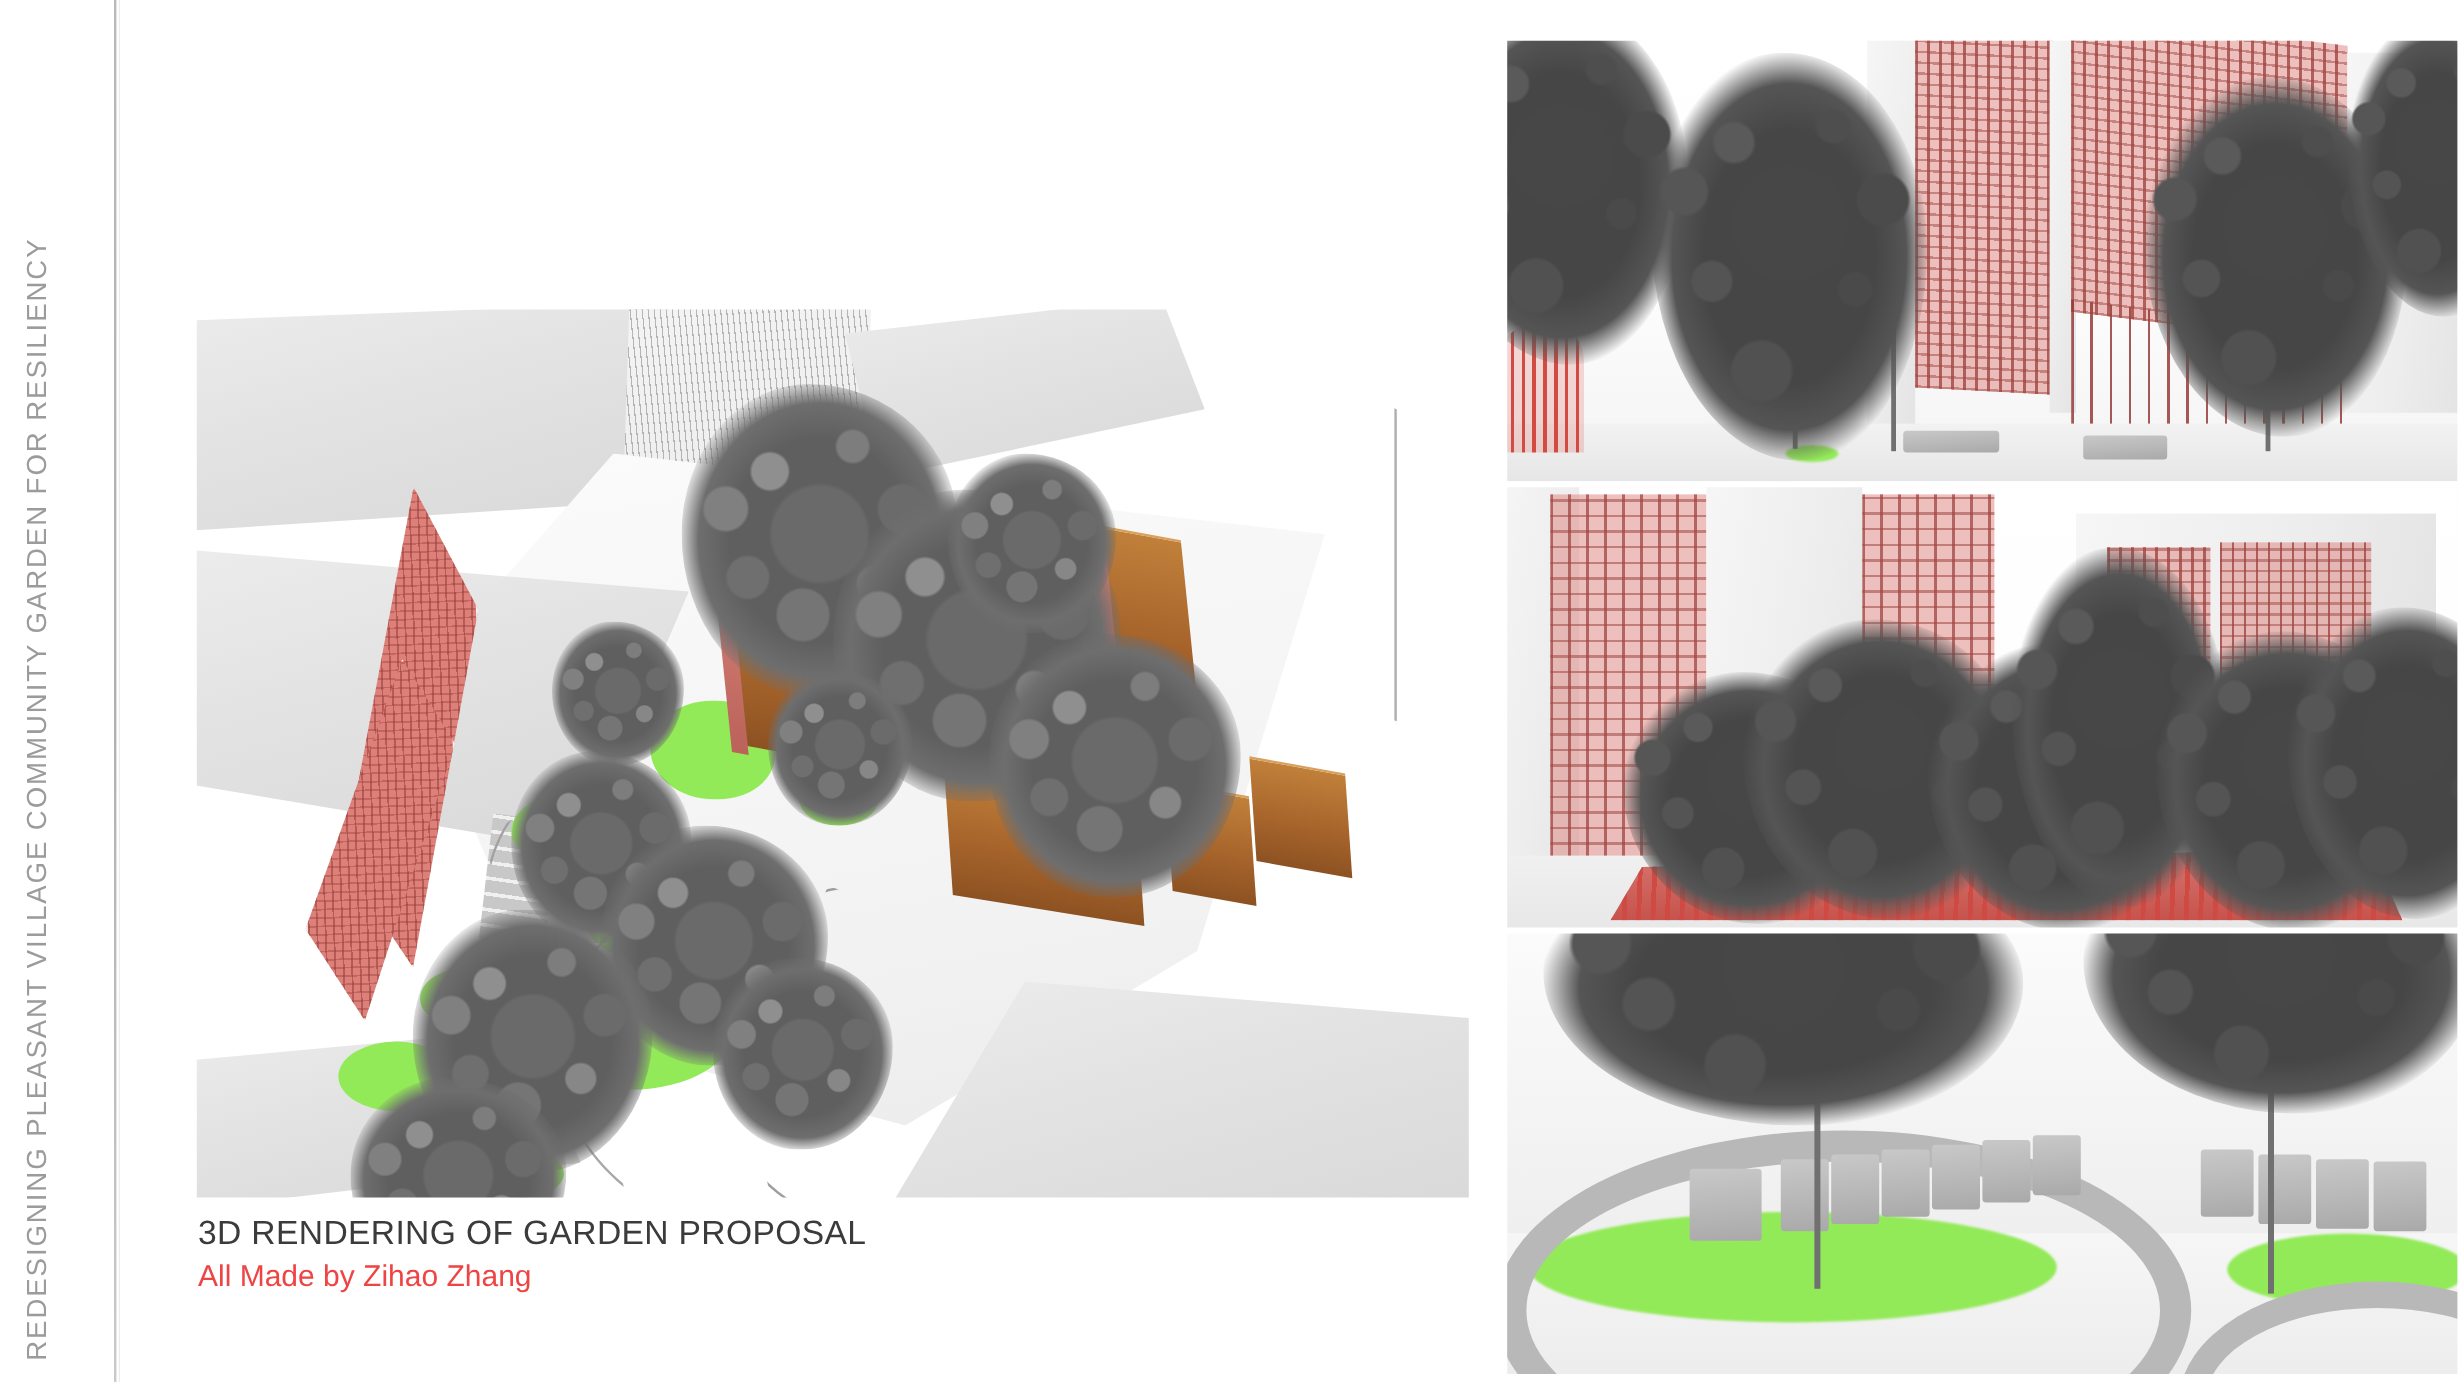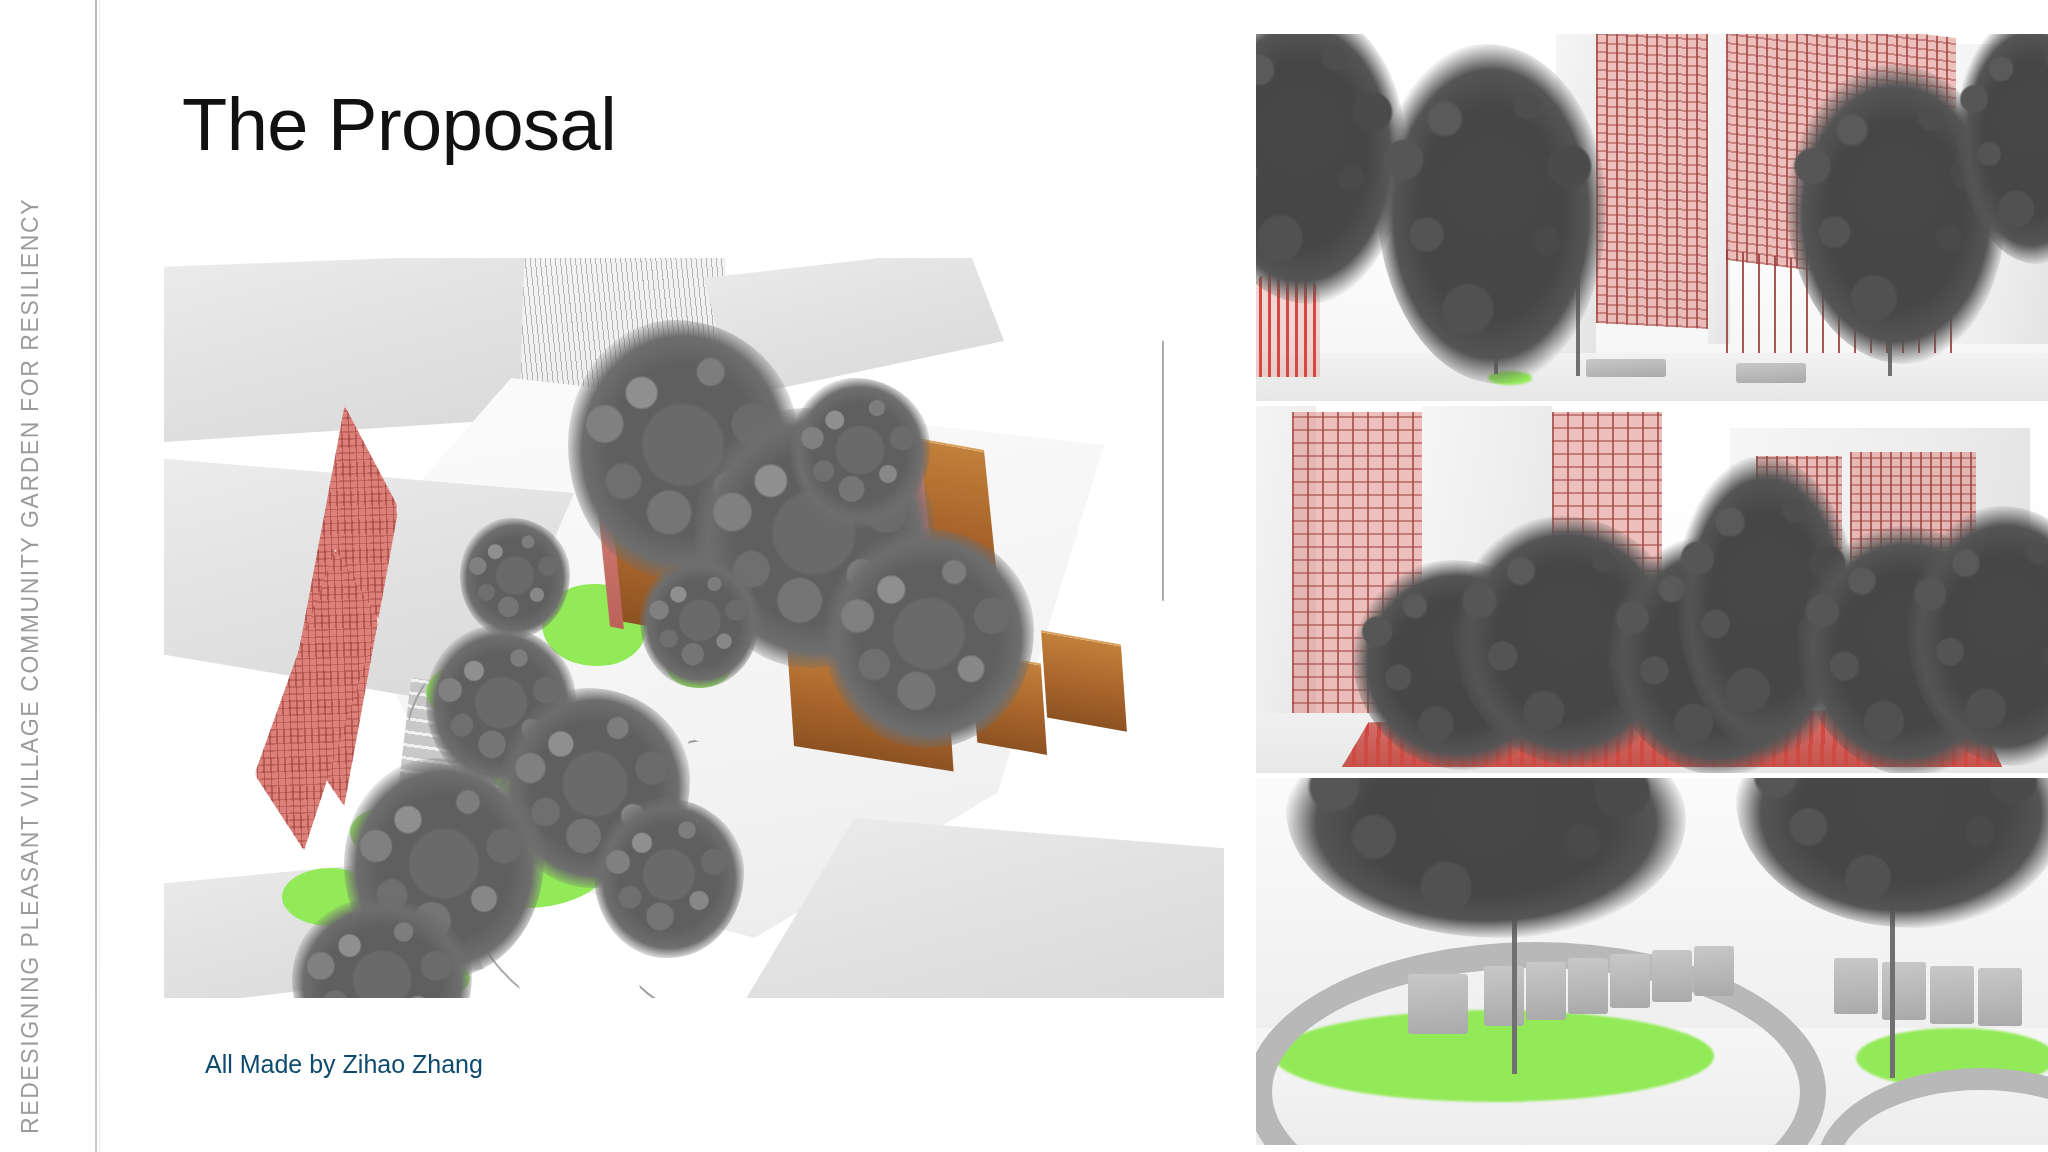--- a/index.html
+++ b/index.html
@@ -136,22 +136,21 @@
     position: absolute;
     left: 165px; top: 1012px;
     font-size: 28px;
     color: #3b3b3b;
     letter-spacing: .3px;
   }
   #caption-sub {
     position: absolute;
     left: 165px; top: 1050px;
     font-size: 25px;
-    color: #0c4a6e;
-    margin-left: 40px;
+    color: #ef4444;
   }
 
   
   .photo {
     position: absolute;
     left: 1256px;
     width: 792px;
     height: 367px;
     overflow: hidden;
     background: #fafafa;
@@ -223,21 +222,20 @@
 </style>
 </head>
 <body>
 
 <div id="slide">
 
   <div id="rail-line"></div>
   <div id="rail-line2"></div>
   <div id="vertical-title">REDESIGNING PLEASANT VILLAGE COMMUNITY GARDEN FOR RESILIENCY</div>
 
-  <div id="page-title">The Proposal</div>
 
   <div id="main-render">
 
     <div class="slab soft" style="left:-10px; top:-6px; width:420px; height:190px;
                 clip-path: polygon(0% 8%, 96% 0%, 100% 86%, 2% 100%);"></div>
 
     <div class="slab" style="left:352px; top:-6px; width:210px; height:260px;
                 background:
                   repeating-linear-gradient(84deg, rgba(130,130,130,.55) 0 1px, transparent 1px 5px),
                   linear-gradient(165deg,#f4f4f4,#e9e9e9);
@@ -323,20 +321,21 @@
     <div class="tree" style="left:180px; top:500px; width:200px; height:220px;"></div>
     <div class="tree" style="left:430px; top:540px; width:150px; height:160px;"></div>
     <div class="tree" style="left:128px; top:640px; width:180px; height:170px;"></div>
     <div class="tree" style="left:476px; top:300px; width:120px; height:130px;"></div>
     <div class="tree" style="left:626px; top:120px; width:140px; height:150px;"></div>
 
     <div style="position:absolute; left:700px; top:10px; width:300px; height:260px;
                 border-right:2px solid #9a9a9a; transform: skewY(26deg); opacity:.8;"></div>
   </div>
 
+  <div id="caption-main">3D RENDERING OF GARDEN PROPOSAL</div>
   <div id="caption-sub">All Made by Zihao Zhang</div>
 
   <div class="photo" id="photo-1">
     <div class="sky"></div>
     <div class="tower" style="left:300px; top:-10px; width:40px; height:330px;"></div>
     <div class="grid-red dense" style="left:340px; top:-8px; width:115px; height:300px; transform: skewY(3deg);"></div>
     <div class="tower" style="left:452px; top:-8px; width:22px; height:318px;"></div>
     <div class="grid-red dense" style="left:470px; top:-10px; width:230px; height:250px; transform: skewY(7deg);"></div>
     <div class="grid-vert" style="left:470px; top:230px; width:230px; height:110px; transform: skewY(7deg);"></div>
     <div class="tower" style="left:700px; top:10px; width:92px; height:300px;"></div>

